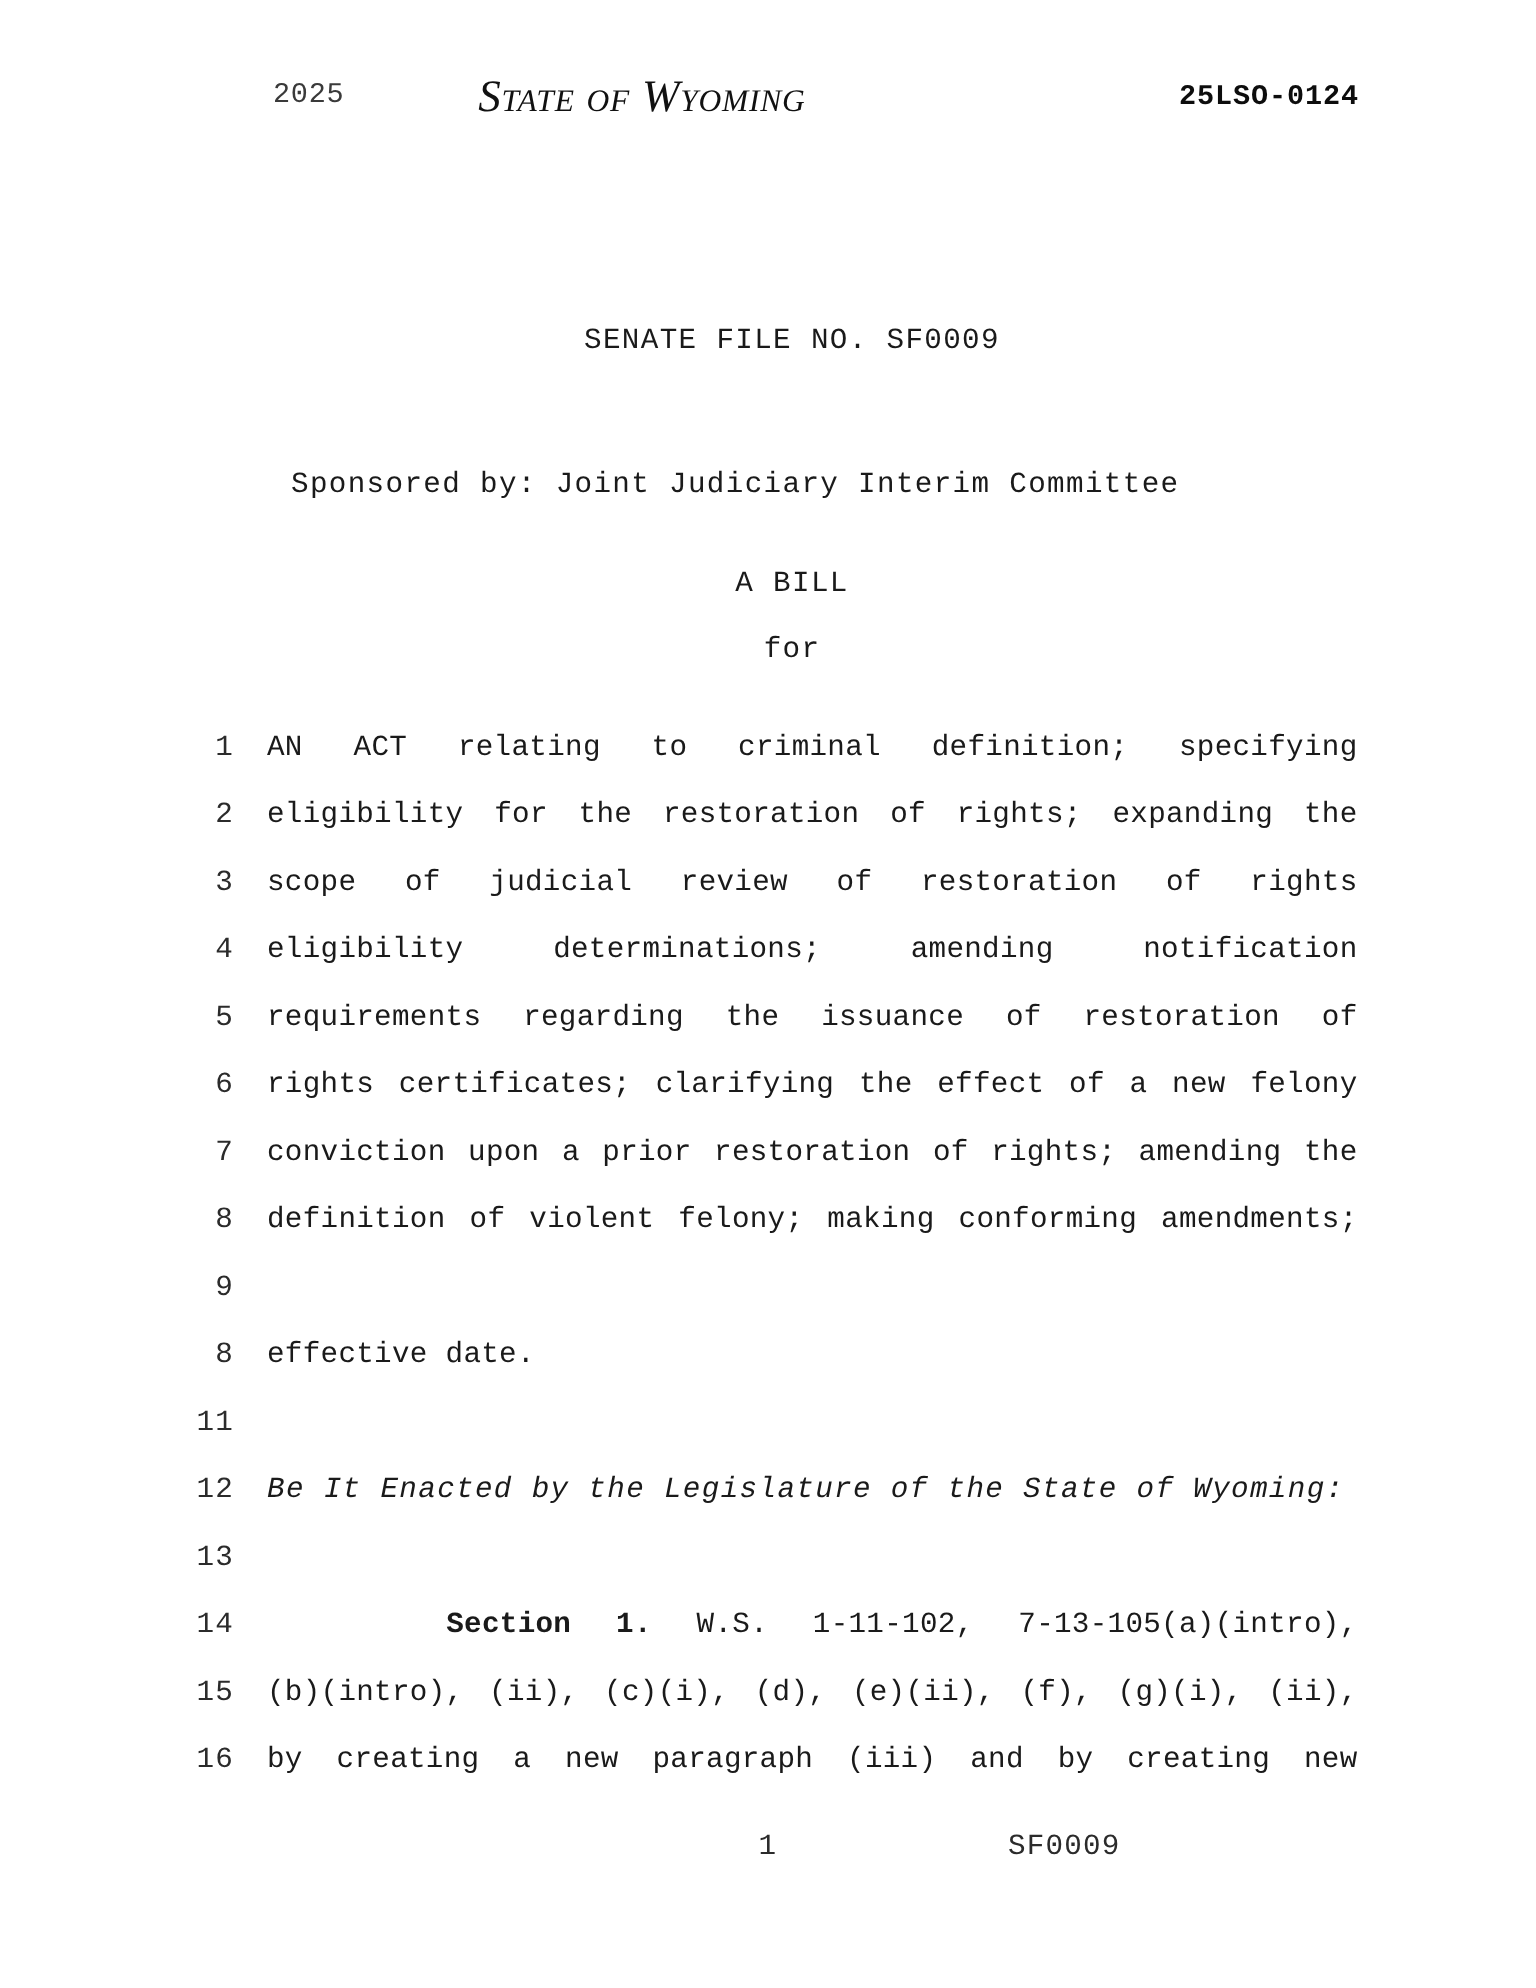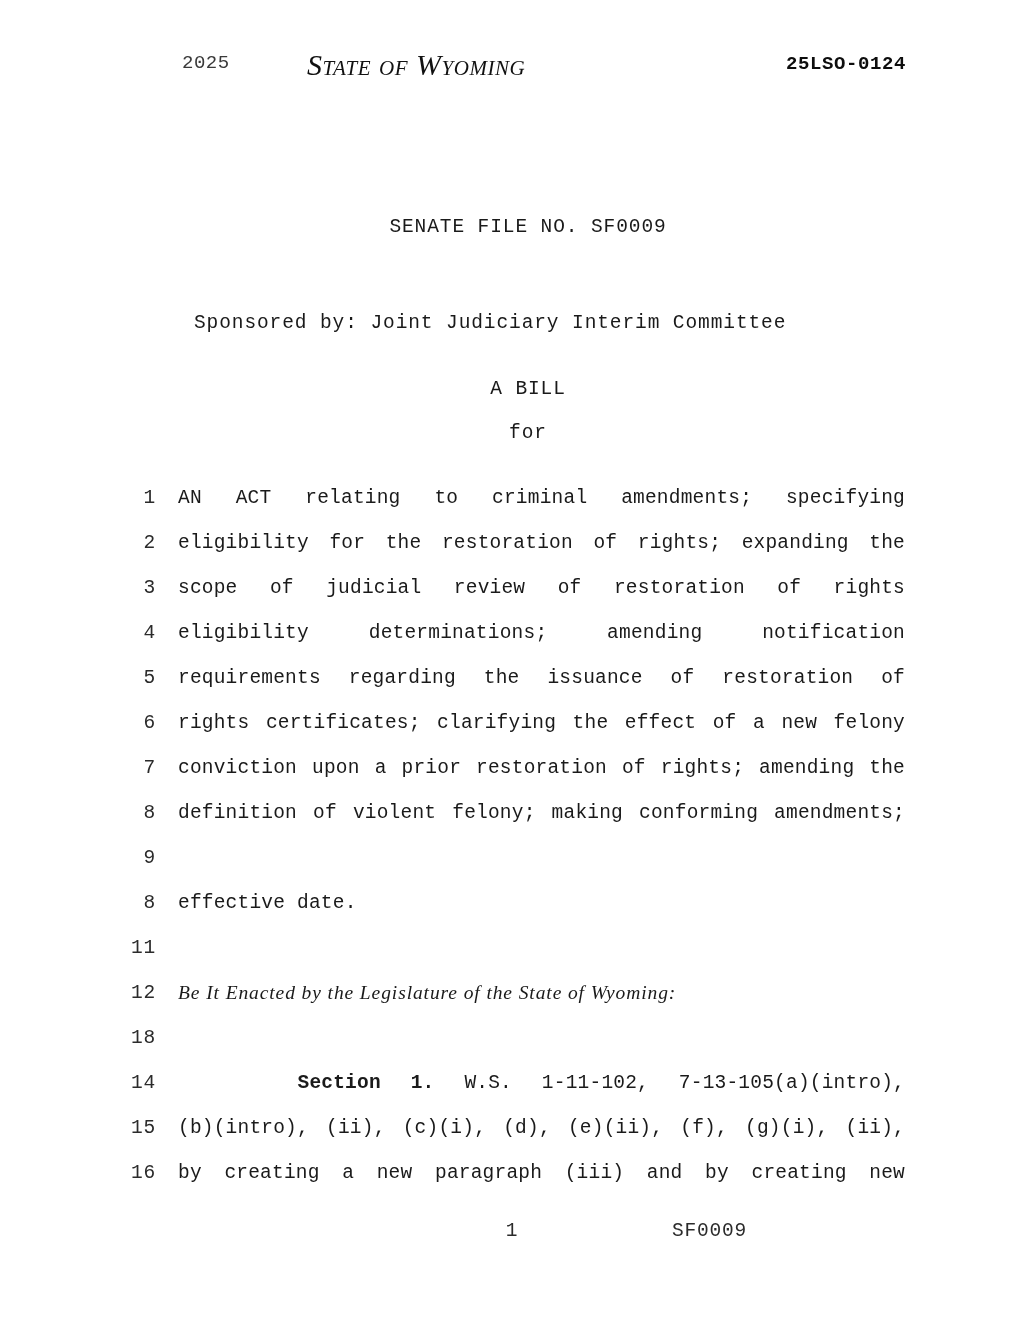--- a/index.html
+++ b/index.html
@@ -37,21 +37,21 @@
     position: absolute;
     left: 182px;
     top: 0;
     font-size: 19px;
     letter-spacing: 0.5px;
     color: #3a3a3a;
     white-space: pre;
   }
   .rh-title {
     position: absolute;
-    left: 0;
+    left: 12px;
     top: -4px;
     width: 832px;
     text-align: center;
     font-family: "Liberation Serif", "DejaVu Serif", serif;
     font-style: italic;
     font-variant: small-caps;
     font-size: 30px;
     letter-spacing: 0.5px;
     color: #111111;
     white-space: pre;
@@ -128,21 +128,20 @@
   }
   .btext.flush {
     text-align: right;
     text-align-last: left;
   }
   .btext.ital {
     font-style: italic;
     text-align: left;
     text-align-last: left;
     letter-spacing: 0.9px;
-    font-family: Liberation Serif, serif;
   }
   .btext .bold {
     font-weight: bold;
   }
   .btext.blank {
     min-height: 1px;
   }
 
   
   .footer {
@@ -191,21 +190,21 @@
     <div class="pre-left">Sponsored by: Joint Judiciary Interim Committee</div>
     <div class="sp-c"></div>
     <div class="pre-centered">A BILL</div>
     <div class="sp-d"></div>
     <div class="pre-centered">for</div>
   </div>
 
   <div class="body-lines">
       <div class="bline">
         <div class="bnum">1</div>
-        <div class="btext">AN ACT relating to criminal amendments; specifying</div>
+        <div class="btext">AN ACT relating to criminal definition; specifying</div>
       </div>
       <div class="bline">
         <div class="bnum">2</div>
         <div class="btext">eligibility for the restoration of rights; expanding the</div>
       </div>
       <div class="bline">
         <div class="bnum">3</div>
         <div class="btext">scope of judicial review of restoration of rights</div>
       </div>
       <div class="bline">
@@ -237,21 +236,21 @@
       </div>
       <div class="bline">
         <div class="bnum">11</div>
         <div class="btext blank">&nbsp;</div>
       </div>
       <div class="bline">
         <div class="bnum">12</div>
         <div class="btext ital">Be It Enacted by the Legislature of the State of Wyoming:</div>
       </div>
       <div class="bline">
-        <div class="bnum">18</div>
+        <div class="bnum">13</div>
         <div class="btext blank">&nbsp;</div>
       </div>
       <div class="bline">
         <div class="bnum">14</div>
         <div class="btext">    <span class="bold">Section</span> <span class="bold">1.</span> W.S. 1-11-102, 7-13-105(a)(intro),</div>
       </div>
       <div class="bline">
         <div class="bnum">15</div>
         <div class="btext">(b)(intro), (ii), (c)(i), (d), (e)(ii), (f), (g)(i), (ii),</div>
       </div>

